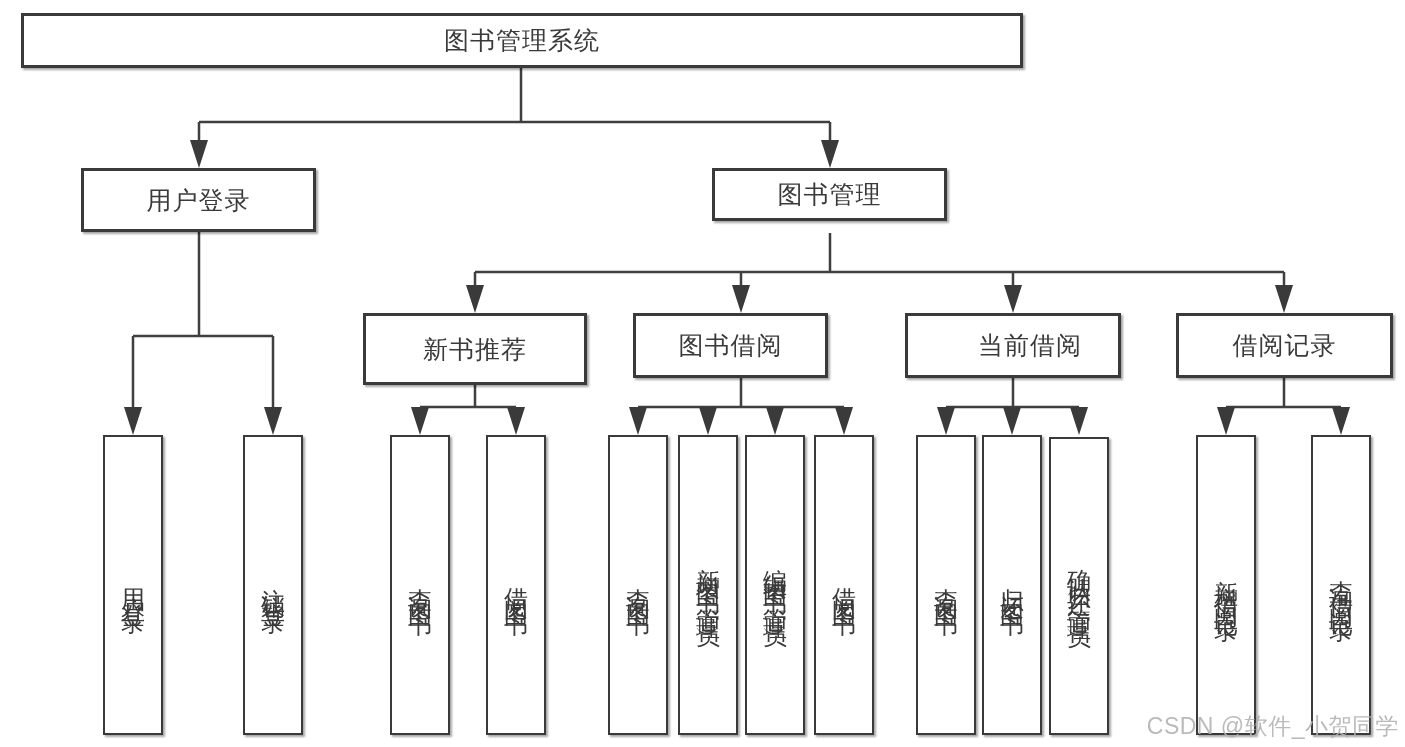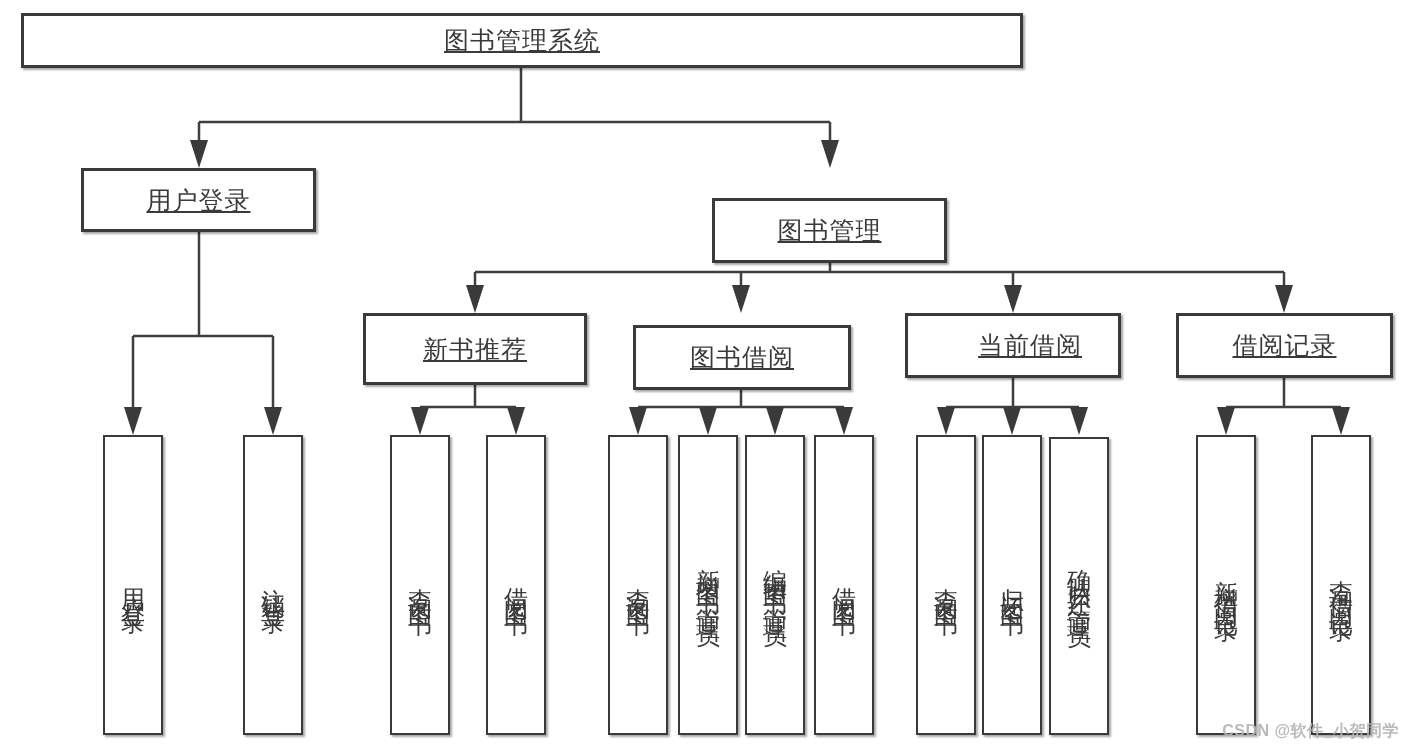--- a/index.html
+++ b/index.html
@@ -26,42 +26,40 @@
     align-items: center;
     justify-content: center;
     color: #3a3a3a;
     box-shadow: 2px 2px 2px rgba(0,0,0,0.35);
     z-index: 2;
   }
   .h-node span {
     font-size: 25px;
     letter-spacing: 1px;
     white-space: nowrap;
-    text-decoration: underline;
   }
   .leaf { border-width: 2.5px; }
   .leaf span {
     writing-mode: vertical-rl;
     text-orientation: mixed;
     font-size: 24px;
     letter-spacing: 8px;
     line-height: 1;
     white-space: nowrap;
   }
   .watermark {
     position: absolute;
     right: 6px;
     bottom: 5px;
-    font-size: 16px;
+    font-size: 23px;
     color: #b3b3b3;
     letter-spacing: 0.5px;
     z-index: 5;
     opacity: 0.9;
     white-space: nowrap;
-    font-weight: bold;
   }
 </style>
 </head>
 <body>
 
 <div class="canvas">
 
   <svg class="connectors" viewBox="0 0 1405 747" xmlns="http://www.w3.org/2000/svg">
 
     <path fill="none" stroke="#3f3f3f" stroke-width="2.5" d="
@@ -87,28 +85,28 @@
       M1217,407 L1235,407 L1226,435 Z  M1332,407 L1350,407 L1341,435 Z"></path>
   </svg>
 
   <div class="node h-node" style="left:21px; top:13px; width:1002px; height:55px;">
     <span>图书管理系统</span>
   </div>
 
   <div class="node h-node" style="left:81px; top:168px; width:235px; height:64px;">
     <span>用户登录</span>
   </div>
-  <div class="node h-node" style="left:712px; top:168px; width:235px; height:65px;margin-top:30px;">
+  <div class="node h-node" style="left:712px; top:168px; width:235px; height:53px;">
     <span>图书管理</span>
   </div>
 
   <div class="node h-node" style="left:363px; top:313px; width:224px; height:72px;">
     <span>新书推荐</span>
   </div>
-  <div class="node h-node" style="left:633px; top:313px; width:218px; height:65px;margin-top:12px;">
+  <div class="node h-node" style="left:633px; top:313px; width:195px; height:65px;">
     <span>图书借阅</span>
   </div>
   <div class="node h-node" style="left:905px; top:313px; width:216px; height:65px;padding-left:34px;">
     <span>当前借阅</span>
   </div>
   <div class="node h-node" style="left:1176px; top:313px; width:217px; height:65px;">
     <span>借阅记录</span>
   </div>
 
   <div class="node leaf" style="left:103px; top:435px; width:60px; height:300px;">

